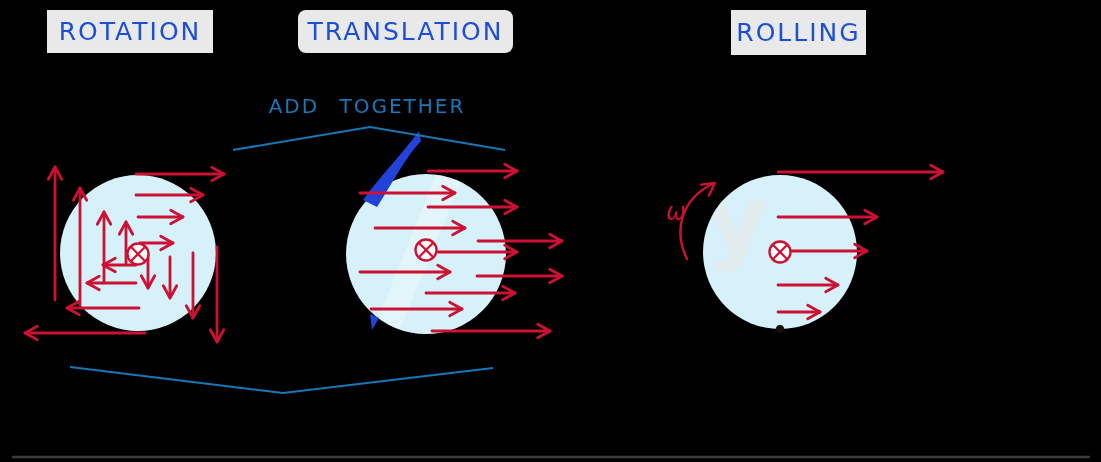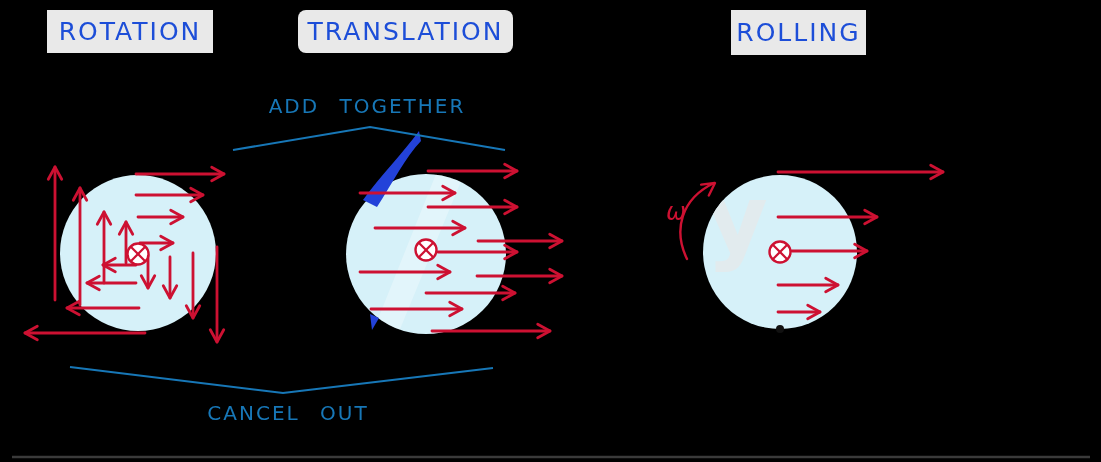--- a/index.html
+++ b/index.html
@@ -130,16 +130,15 @@
         <line x1="772.8" y1="259.2" x2="787.2" y2="244.8" stroke="#cd1132" stroke-width="2.2"></line>
         <circle cx="780" cy="329" r="4" fill="#111111"></circle>
       </g>
   </svg>
 
   <div class="title" id="label-rotation">ROTATION</div>
   <div class="title" id="label-translation">TRANSLATION</div>
   <div class="title" id="label-rolling">ROLLING</div>
 
   <div class="note" id="note-add">ADD TOGETHER</div>
-  <div class="note" id="note-cancel">CANCEL OUT</div>
 
   <div id="omega">ω</div>
 </div>
 
 </body></html>

